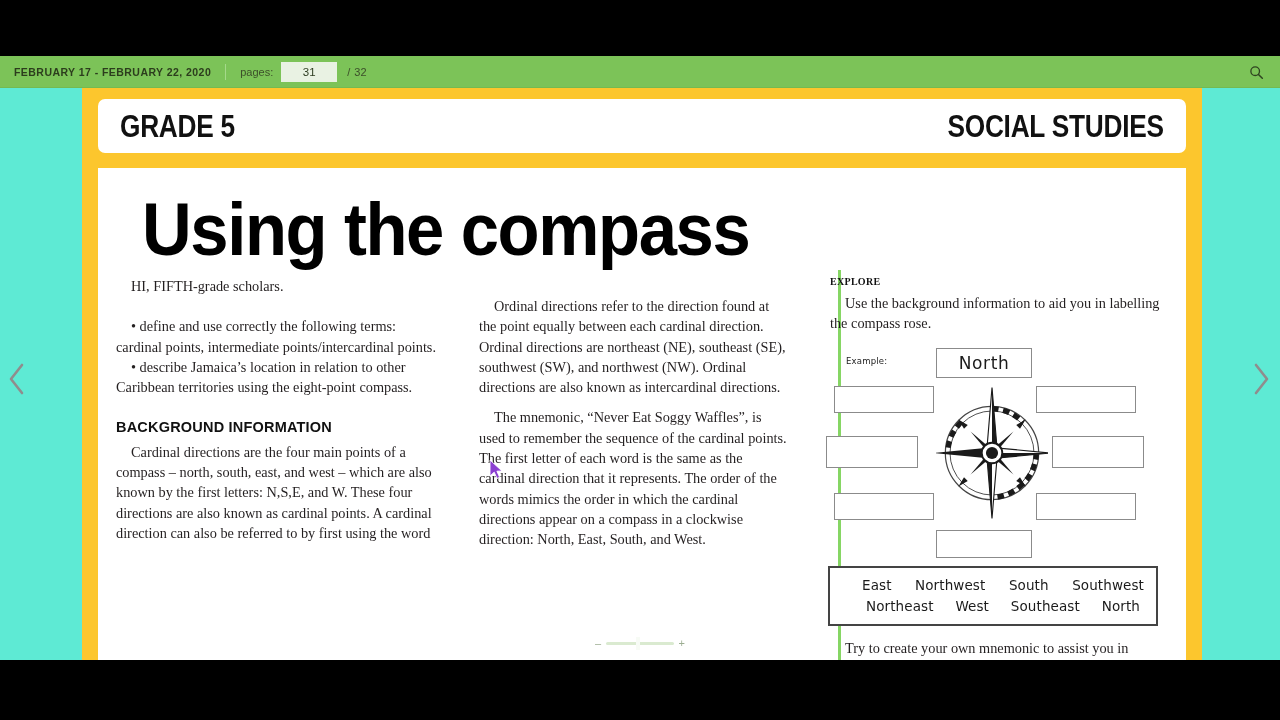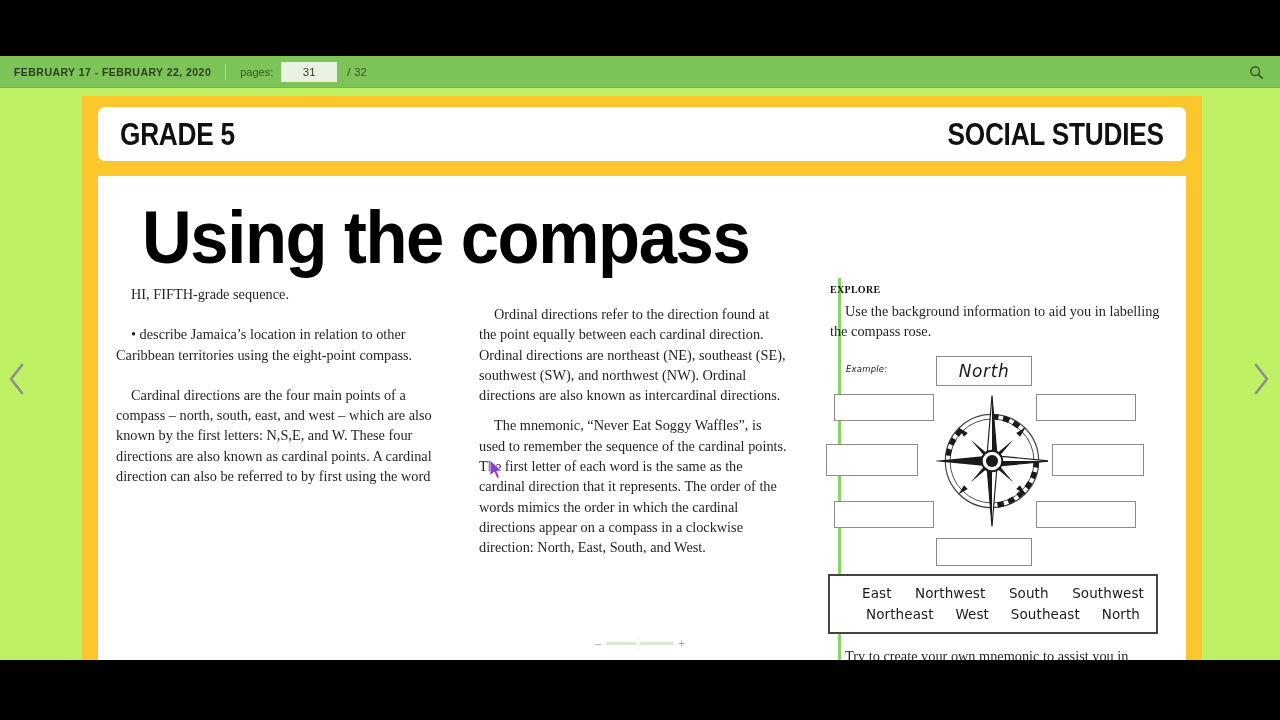--- a/index.html
+++ b/index.html
@@ -2,21 +2,21 @@
 <html><head>
 <meta charset="utf-8">
 <style>
   * { box-sizing: border-box; margin: 0; padding: 0; }
   html, body {
     width: 1280px; height: 720px;
     background: #000;
     font-family: "Liberation Sans", sans-serif;
     overflow: hidden;
   }
-  #stage { position: relative; width: 1280px; height: 720px; background: #bef264; }
+  #stage { position: relative; width: 1280px; height: 720px; background: #5eead4; }
 
   
   .letterbox-top { position: absolute; left:0; top:0; width:1280px; height:56px; background:#000; }
   .letterbox-bottom { position: absolute; left:0; top:660px; width:1280px; height:60px; background:#000; }
 
   
   .toolbar {
     position: absolute; left:0; top:56px; width:1280px; height:32px;
     background:#7cc358; display:flex; align-items:center;
     border-bottom: 1px solid #74ba51;
@@ -43,21 +43,21 @@
   .nav-chevron {
     position:absolute; top:356px; width:34px; height:46px;
     display:flex; align-items:center; justify-content:center;
     color:#8a8a8a; cursor:pointer;
   }
   .nav-prev { left: 0px; }
   .nav-next { right: 2px; }
 
   
   .page-frame {
-    position:absolute; left:82px; top:96px; width:1120px; height:572px;
+    position:absolute; left:82px; top:88px; width:1120px; height:572px;
     background:#fcc62d;
     padding-left:18px;
   }
   .page-head {
     position:absolute; left:16px; top:11px; width:1088px; height:54px;
     background:#fff; border-radius:7px;
     display:flex; align-items:center; justify-content:space-between;
     padding: 0 22px;
   }
   .head-left, .head-right {
@@ -110,21 +110,21 @@
   }
   .bullet { text-indent: 15px; }
 
   
   .explore-head {
     font-family:Liberation Serif, serif;
     font-weight:700; font-size:10px; color:#111; letter-spacing:.3px;
     margin-bottom: 6px;
   }
   .compass-wrap {
-    position:relative; width:336px; height:212px; margin-top:14px; margin-left:-6px;font-style:italic;
+    position:relative; width:336px; height:212px; margin-top:14px; margin-left:-6px;
   }
   .lbl-box {
     position:absolute; border:1px solid #8b8b8b; background:#fff;
   }
   .lbl-example {
     position:absolute; left:22px; top:8px;
     font-family:"DejaVu Sans", sans-serif; font-size:8.5px; color:#222;
     letter-spacing:.2px;
   }
   .hand {
@@ -208,24 +208,26 @@
 
         <div class="headline">Using the compass</div>
 
         <div class="cols">
 
           <div class="vrule vrule-1"></div>
           <div class="vrule vrule-2"></div>
 
           <div class="col col-1">
             <div class="body-text">
-              <p class="indent">HI, FIFTH-grade sequence.</p>
+              <p class="indent">HI, FIFTH-grade scholars.</p>
               <div class="gap"></div>
+              <p class="bullet">• define and use correctly the following terms: cardinal points, intermediate points/intercardinal points.</p>
               <p class="bullet">• describe Jamaica’s location in relation to other Caribbean territories using the eight-point compass.</p>
               <div class="gap"></div>
+              <div class="subhead">BACKGROUND INFORMATION</div>
               <p class="indent">Cardinal directions are the four main points of a compass – north, south, east, and west – which are also known by the first letters: N,S,E, and W.  These four directions are also known as cardinal points.  A cardinal direction can also be referred to by first using the word</p>
             </div>
           </div>
 
           <div class="col col-2">
             <div class="body-text">
               <div class="gap"></div>
               <p class="indent">Ordinal directions refer to the direction found at the point equally between each cardinal direction.  Ordinal directions are northeast (NE), southeast (SE), southwest (SW), and northwest (NW).  Ordinal directions are also known as intercardinal directions.</p>
               <div class="gap-sm"></div>
               <p class="indent">The mnemonic, “Never Eat Soggy Waffles”, is used to remember the sequence of the cardinal points. The first letter of each word is the same as the cardinal direction that it represents. The order of the words mimics the order in which the cardinal directions appear on a compass in a clockwise direction: North, East, South, and West.</p>

